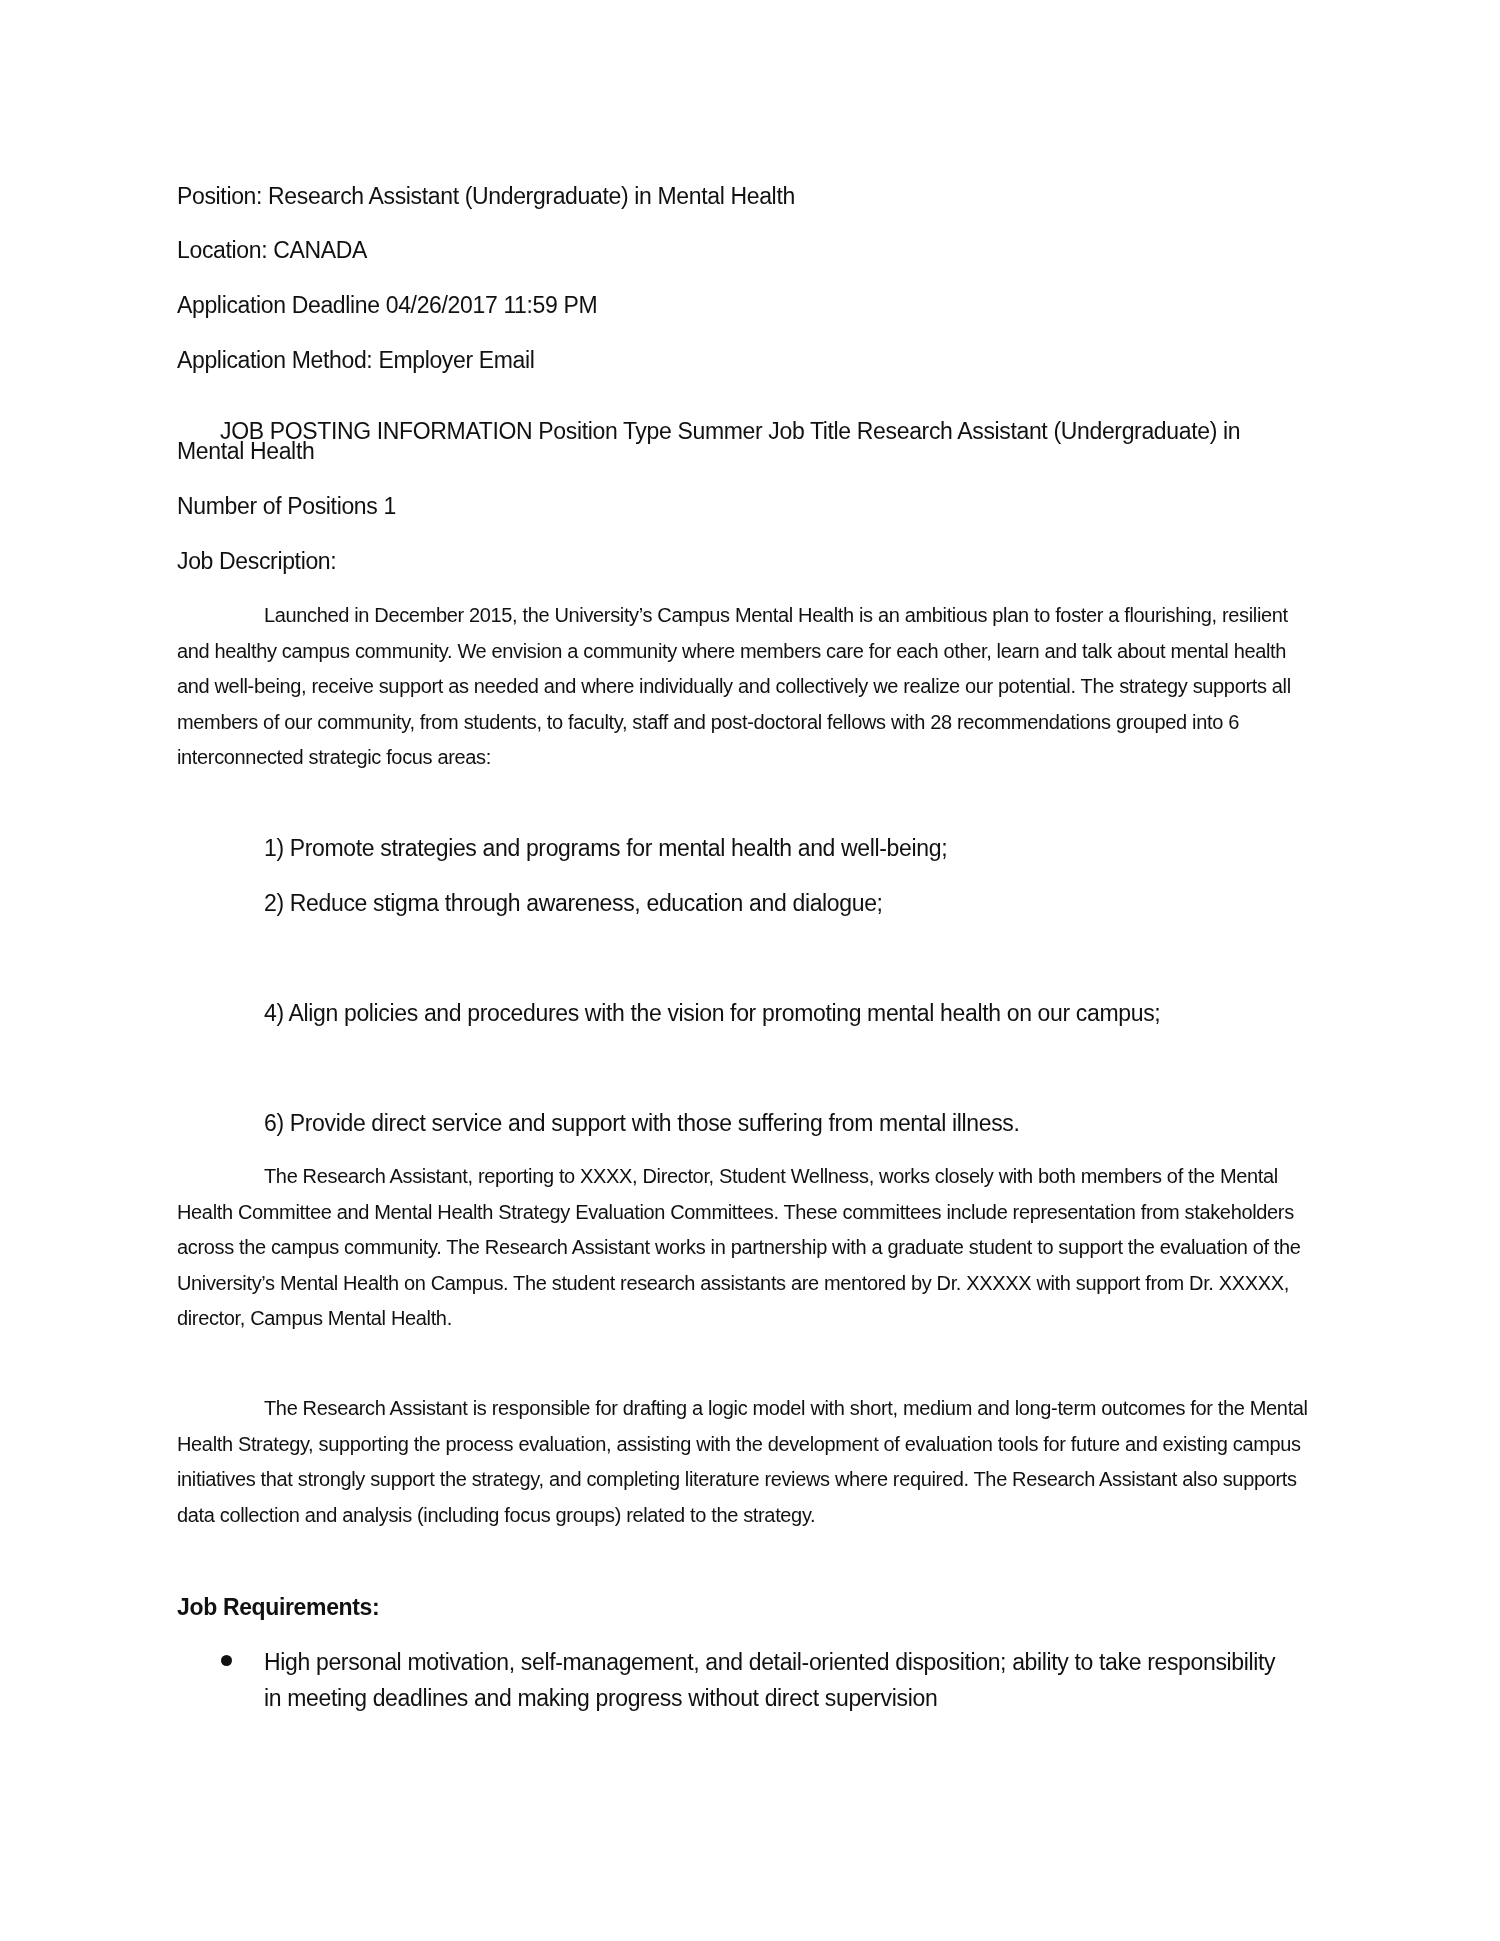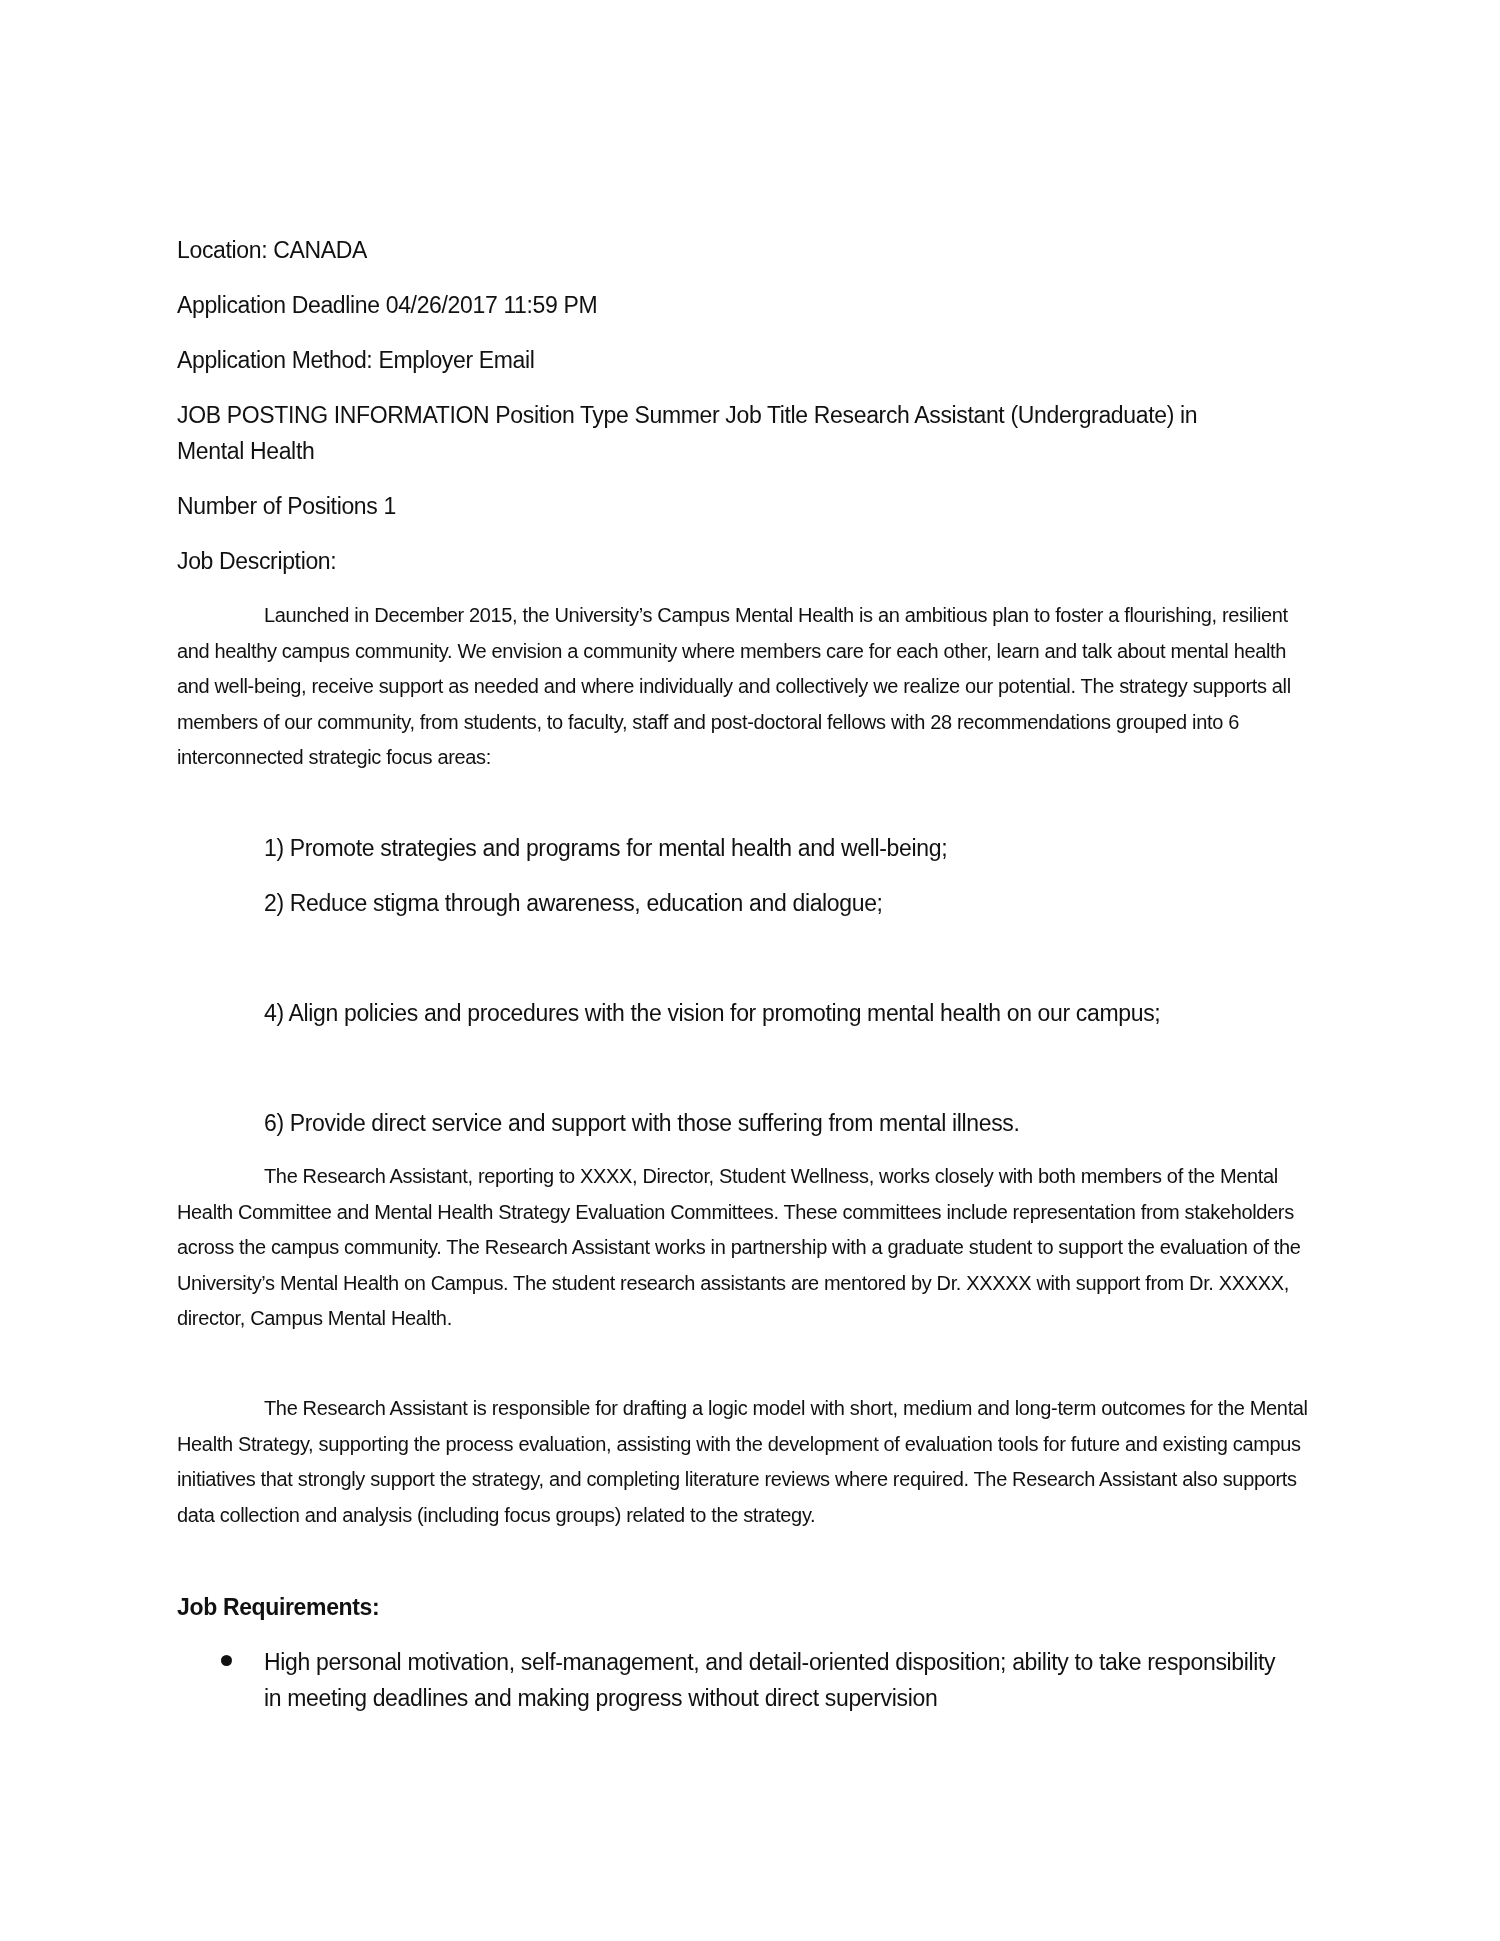--- a/index.html
+++ b/index.html
@@ -16,24 +16,25 @@
   .bold { font-weight: bold; }
   .bullet-row { position: absolute; left: 177px; width: 1135px; font-size: 23px; line-height: 35.5px; letter-spacing: -0.35px; }
   .bullet-dot { position: absolute; left: 44px; top: 10px; width: 11px; height: 11px; border-radius: 50%; background: #111; }
   .bullet-text { position: absolute; left: 87px; width: 1020px; }
 </style>
 </head>
 <body>
 
 <div class="page">
 
+  <div class="line" style="top:181px;">Position: Research Assistant (Undergraduate) in Mental Health</div>
   <div class="line" style="top:235px;">Location: CANADA</div>
   <div class="line" style="top:290px;">Application Deadline 04/26/2017 11:59 PM</div>
   <div class="line" style="top:345px;">Application Method: Employer Email</div>
-  <div class="line" style="top:400px;">JOB POSTING INFORMATION Position Type Summer Job Title Research Assistant (Undergraduate) in</div>
+  <div class="line" style="top:416px;margin-left:43px;">JOB POSTING INFORMATION Position Type Summer Job Title Research Assistant (Undergraduate) in</div>
   <div class="line" style="top:436px;">Mental Health</div>
   <div class="line" style="top:491px;">Number of Positions 1</div>
   <div class="line" style="top:546px;">Job Description:</div>
 
   <div class="para" style="top:598px;">
     <span class="indent"></span><span>Launched in December 2015, the University’s Campus Mental Health is an ambitious plan to foster a flourishing, resilient and healthy campus community. We envision a community where members care for each other, learn and talk about mental health and well-being, receive support as needed and where individually and collectively we realize our potential. The strategy supports all members of our community, from students, to faculty, staff and post-doctoral fellows with 28 recommendations grouped into 6 interconnected strategic focus areas:</span>
   </div>
 
   <div class="item" style="top:833px;">1) Promote strategies and programs for mental health and well-being;</div>
   <div class="item" style="top:888px;">2) Reduce stigma through awareness, education and dialogue;</div>

